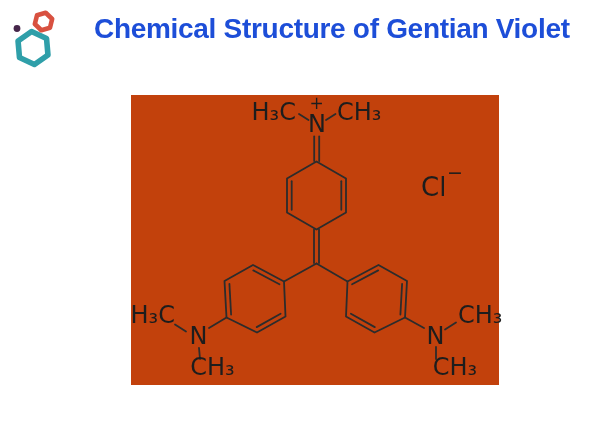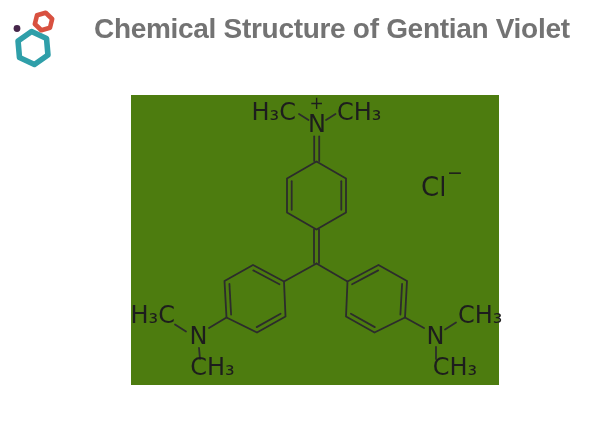--- a/index.html
+++ b/index.html
@@ -3,26 +3,26 @@
 <meta charset="utf-8">
 <style>
   html,body{margin:0;padding:0;}
   body{
     width:600px;height:429px;background:#ffffff;position:relative;
     font-family:"Liberation Sans",sans-serif;overflow:hidden;
   }
   .logo{position:absolute;left:0;top:0;width:70px;height:76px;}
   .page-title{
     position:absolute;left:94px;top:13px;width:500px;
-    font-size:28px;font-weight:bold;color:#737373;letter-spacing:-0.3px;
+    font-size:28px;font-weight:bold;color:#1d4ed8;letter-spacing:-0.3px;
     white-space:nowrap;
   }
   .structure-panel{
     position:absolute;left:131px;top:95px;width:368px;height:290px;
-    background:#4d7c0f;
+    background:#c2410c;
   }
   .structure-svg{position:absolute;left:0;top:0;overflow:visible;}
   .bond{stroke:#2c2c2c;stroke-width:1.8;fill:none;stroke-linecap:round;stroke-linejoin:round;}
   .atom{
     font-family:"DejaVu Sans","Liberation Sans",sans-serif;
     font-size:24px;fill:#1d1d1d;
   }
   .charge{font-size:17px;}
   .chloride{font-size:26px;}
   .minus{font-size:19px;}

